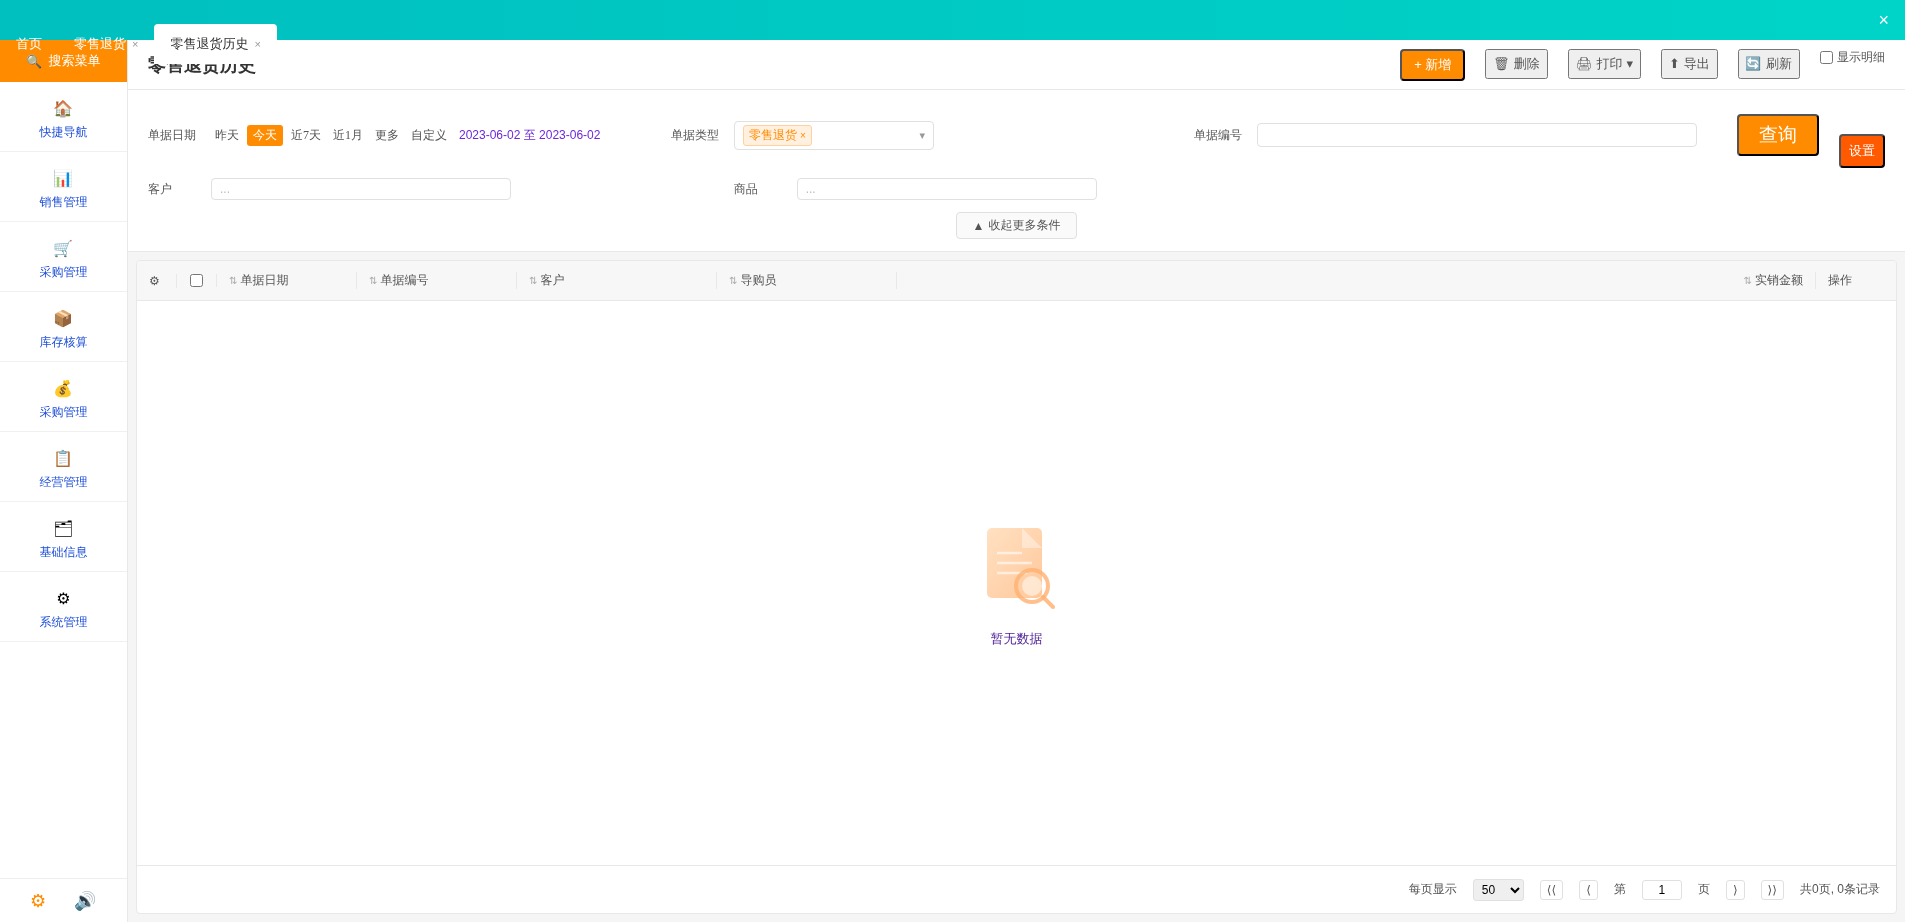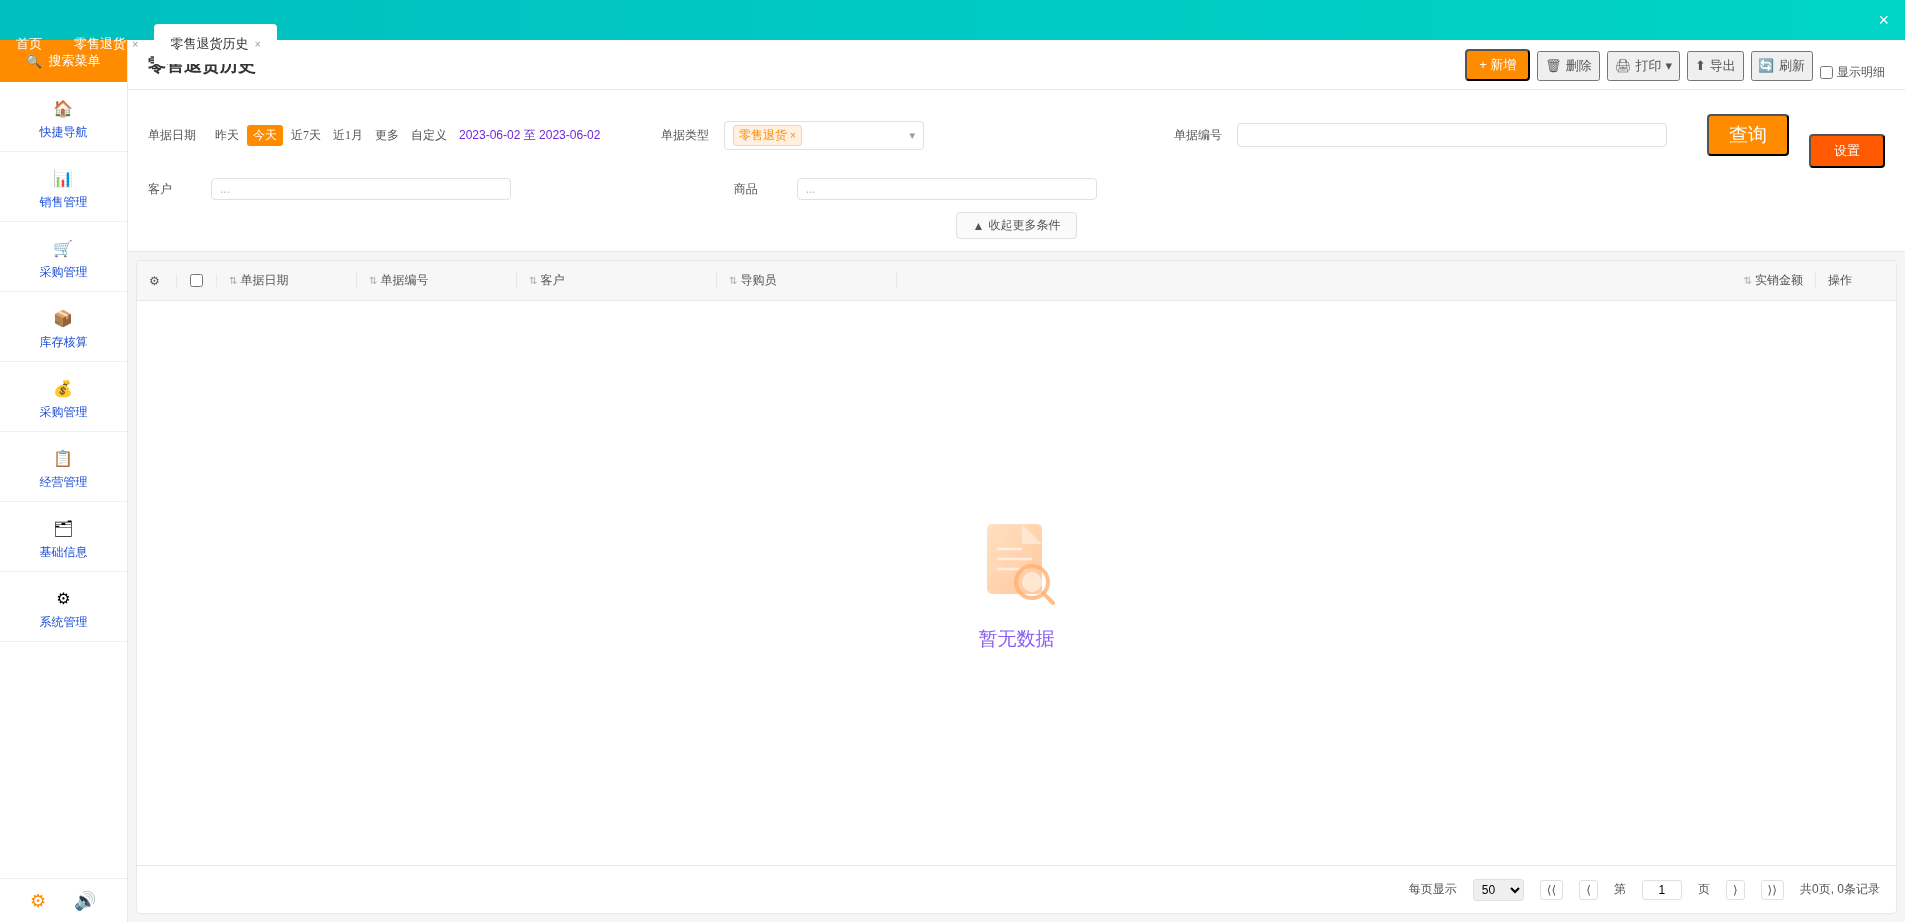--- a/index.html
+++ b/index.html
@@ -137,22 +137,22 @@
       flex-shrink: 0;
     }
     .page-title {
       font-size: 18px;
       font-weight: bold;
       color: #333;
       flex: 1;
     }
     .header-actions {
       display: flex;
-      align-items: flex-end;
-      gap: 7px;
+      align-items: flex-start;
+      gap: 20px;
       margin-left: 24px;
     }
     .action-btn {
       display: flex;
       align-items: center;
       gap: 4px;
       font-size: 13px;
       color: #555;
       cursor: pointer;
       padding: 4px 6px;
@@ -318,22 +318,22 @@
       display: flex;
       flex-direction: column;
       align-items: center;
       gap: 12px;
     }
     .empty-icon {
       width: 100px;
       height: 100px;
     }
     .empty-text {
-      font-size: 19px;
-      color: #8b5cf6;
+      font-size: 13px;
+      color: #4c1d95;
     }
 
     
     .pagination {
       height: 48px;
       display: flex;
       align-items: center;
       justify-content: flex-end;
       padding: 0 16px;
       border-top: 1px solid #e8e8e8;
@@ -497,21 +497,21 @@
             <span class="chevron-down">▾</span>
           </div>
         </div>
 
         <div class="filter-item">
           <span class="filter-label">单据编号</span>
           <input class="filter-input" type="text" placeholder="" style="">
         </div>
 
         <button class="action-btn primary" style="padding: 6px 20px; font-size: 19px; margin-left: 20px;">查询</button>
-        <button class="action-btn secondary" style="padding: 6px 23px; font-size: 13px; margin-top: 32px;">设置</button>
+        <button class="action-btn secondary" style="padding: 6px 8px; font-size: 13px; margin-top: 32px;">设置</button>
       </div>
 
       <div class="filter-row" style="margin-bottom: 0;">
         <div class="filter-item">
           <span class="filter-label">客户</span>
           <div class="filter-select-wrapper" style="min-width:300px;">
             <span class="filter-placeholder">...</span>
           </div>
         </div>
         <div class="filter-item">

